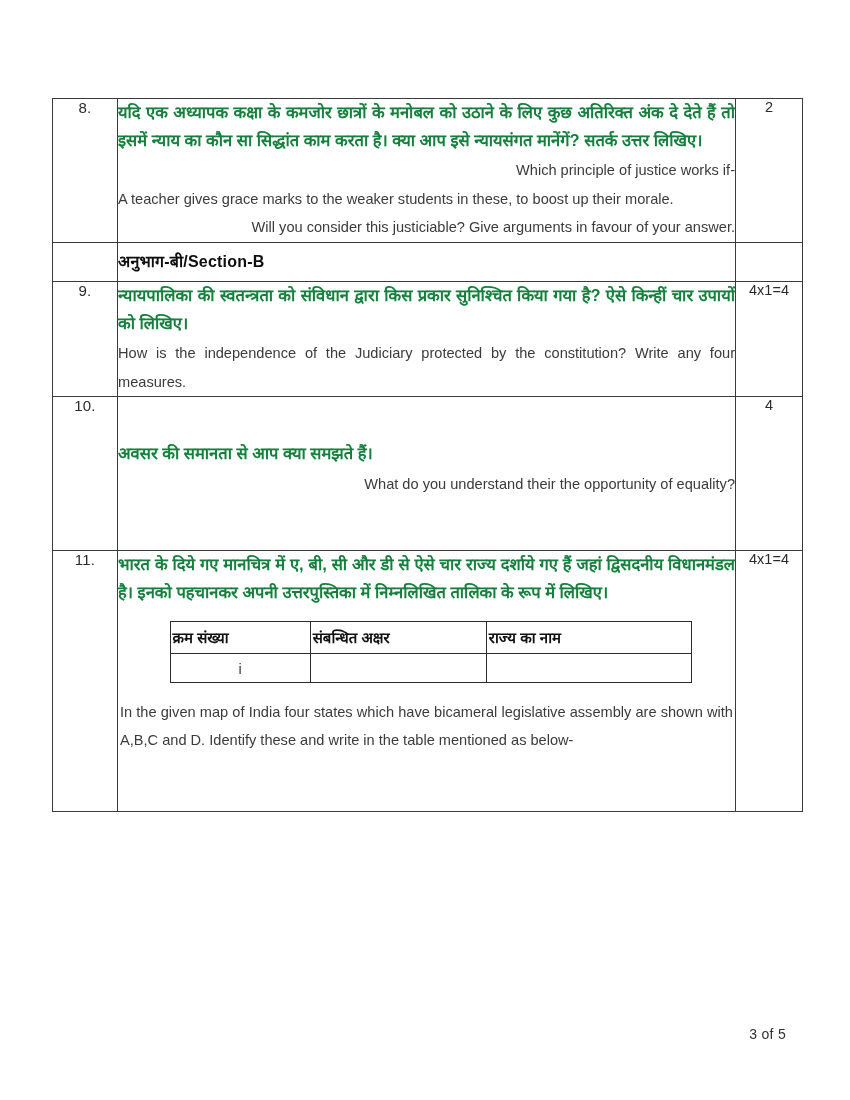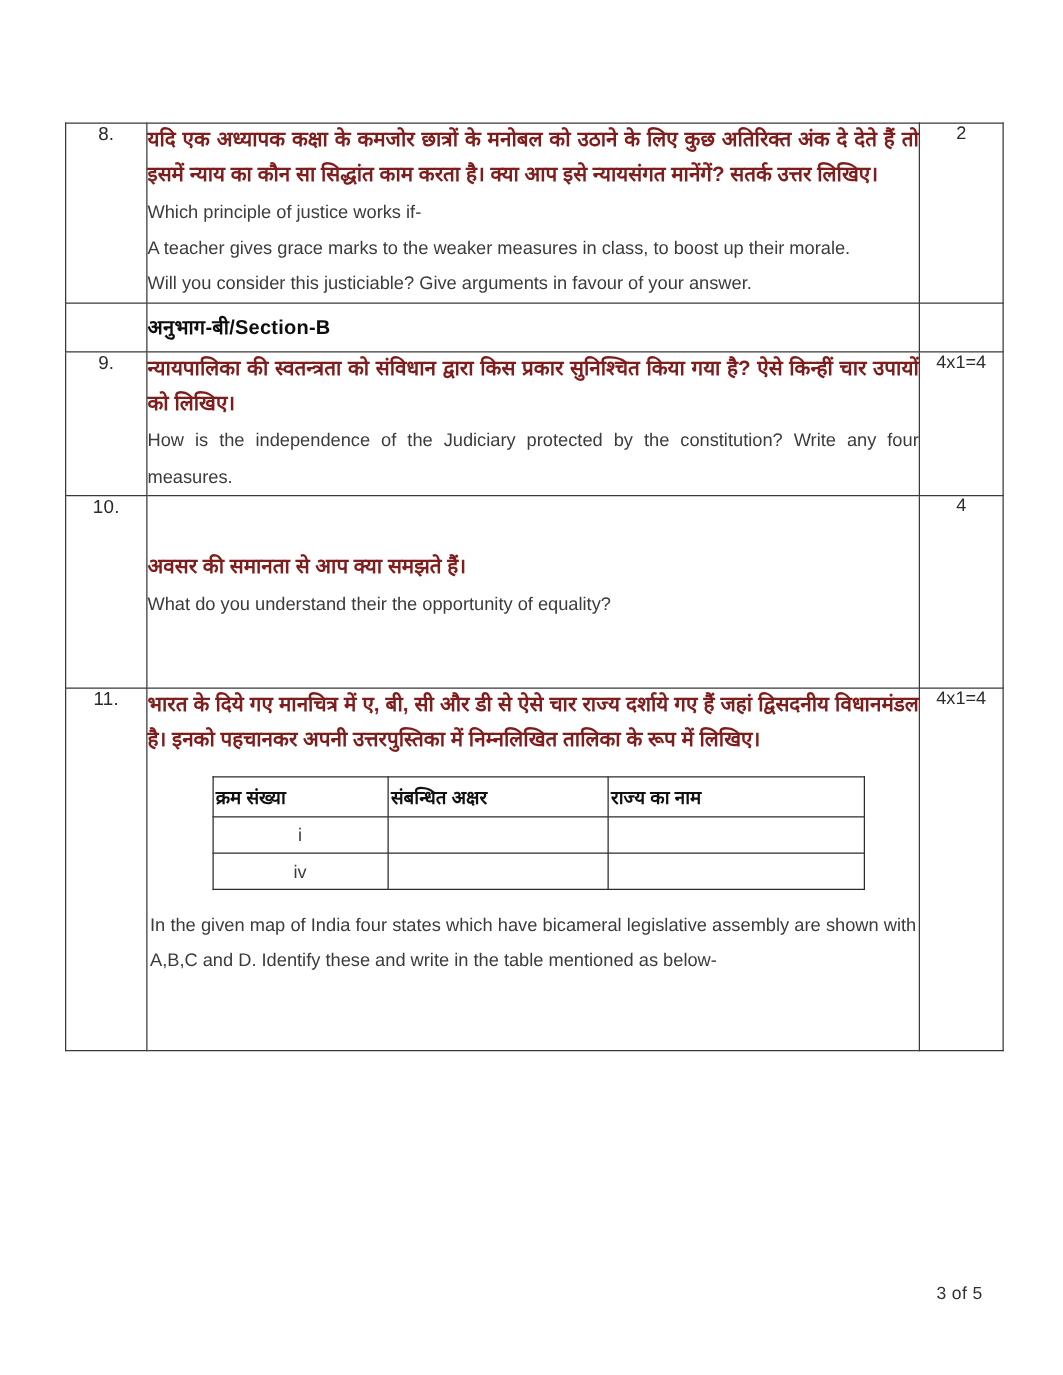--- a/index.html
+++ b/index.html
@@ -58,36 +58,36 @@
     white-space: nowrap;
   }
   .cell-body {
     padding: 7px 10px 10px 10px;
   }
 
   .hindi {
     font-weight: bold;
     font-size: 16.5px;
     line-height: 1.68;
-    color: #7f1d1d;
+    color: #15803d;
     text-align: justify;
     text-justify: inter-word;
     margin: 0 0 2px 0;
   }
   .hindi.nojust { text-align: left; margin-top: 43px; }
 
   .eng {
     font-size: 14.6px;
     line-height: 1.95;
     color: #3b3b3b;
     margin: 0;
     text-align: justify;
     text-justify: inter-word;
   }
-  .eng.nojust { text-align: left; }
+  .eng.nojust { text-align: right; }
 
   .section-row td {
     padding: 0;
   }
   .section-title {
     text-align: left;
     font-weight: bold;
     font-size: 16px;
     color: #0e0e0e;
     padding: 7px 0 9px 0;
@@ -149,21 +149,21 @@
 <div class="page">
 
   <table class="qtable">
     <tbody>
 
       <tr>
         <td class="col-num cell-num">8.</td>
         <td class="col-body cell-body">
           <p class="hindi">यदि एक अध्यापक कक्षा के कमजोर छात्रों के मनोबल को उठाने के लिए कुछ अतिरिक्त अंक दे देते हैं तो इसमें न्याय का कौन सा सिद्धांत काम करता है। क्या आप इसे न्यायसंगत मानेंगें? सतर्क उत्तर लिखिए।</p>
           <p class="eng nojust">Which principle of justice works if-</p>
-          <p class="eng">A teacher gives grace marks to the weaker measures in class, to boost up their morale.</p>
+          <p class="eng">A teacher gives grace marks to the weaker students in these, to boost up their morale.</p>
           <p class="eng nojust">Will you consider this justiciable? Give arguments in favour of your answer.</p>
         </td>
         <td class="col-marks cell-marks">2</td>
       </tr>
 
       <tr class="section-row">
         <td class="col-num"></td>
         <td class="col-body">
           <div class="section-title">अनुभाग-बी/Section-B</div>
         </td>
@@ -202,25 +202,20 @@
                   <th class="ic-2">संबन्धित अक्षर</th>
                   <th class="ic-3">राज्य का नाम</th>
                 </tr>
               </thead>
               <tbody>
                 <tr>
                   <td class="rn">i</td>
                   <td></td>
                   <td></td>
                 </tr>
-                <tr>
-                  <td class="rn">iv</td>
-                  <td></td>
-                  <td></td>
-                </tr>
               </tbody>
             </table>
           </div>
 
           <div class="below-text">
             <p class="eng">In the given map of India four states which have bicameral legislative assembly are shown with A,B,C and D. Identify these and write in the table mentioned as below-</p>
           </div>
           <div class="tail-space"></div>
         </td>
         <td class="col-marks cell-marks">4x1=4</td>

